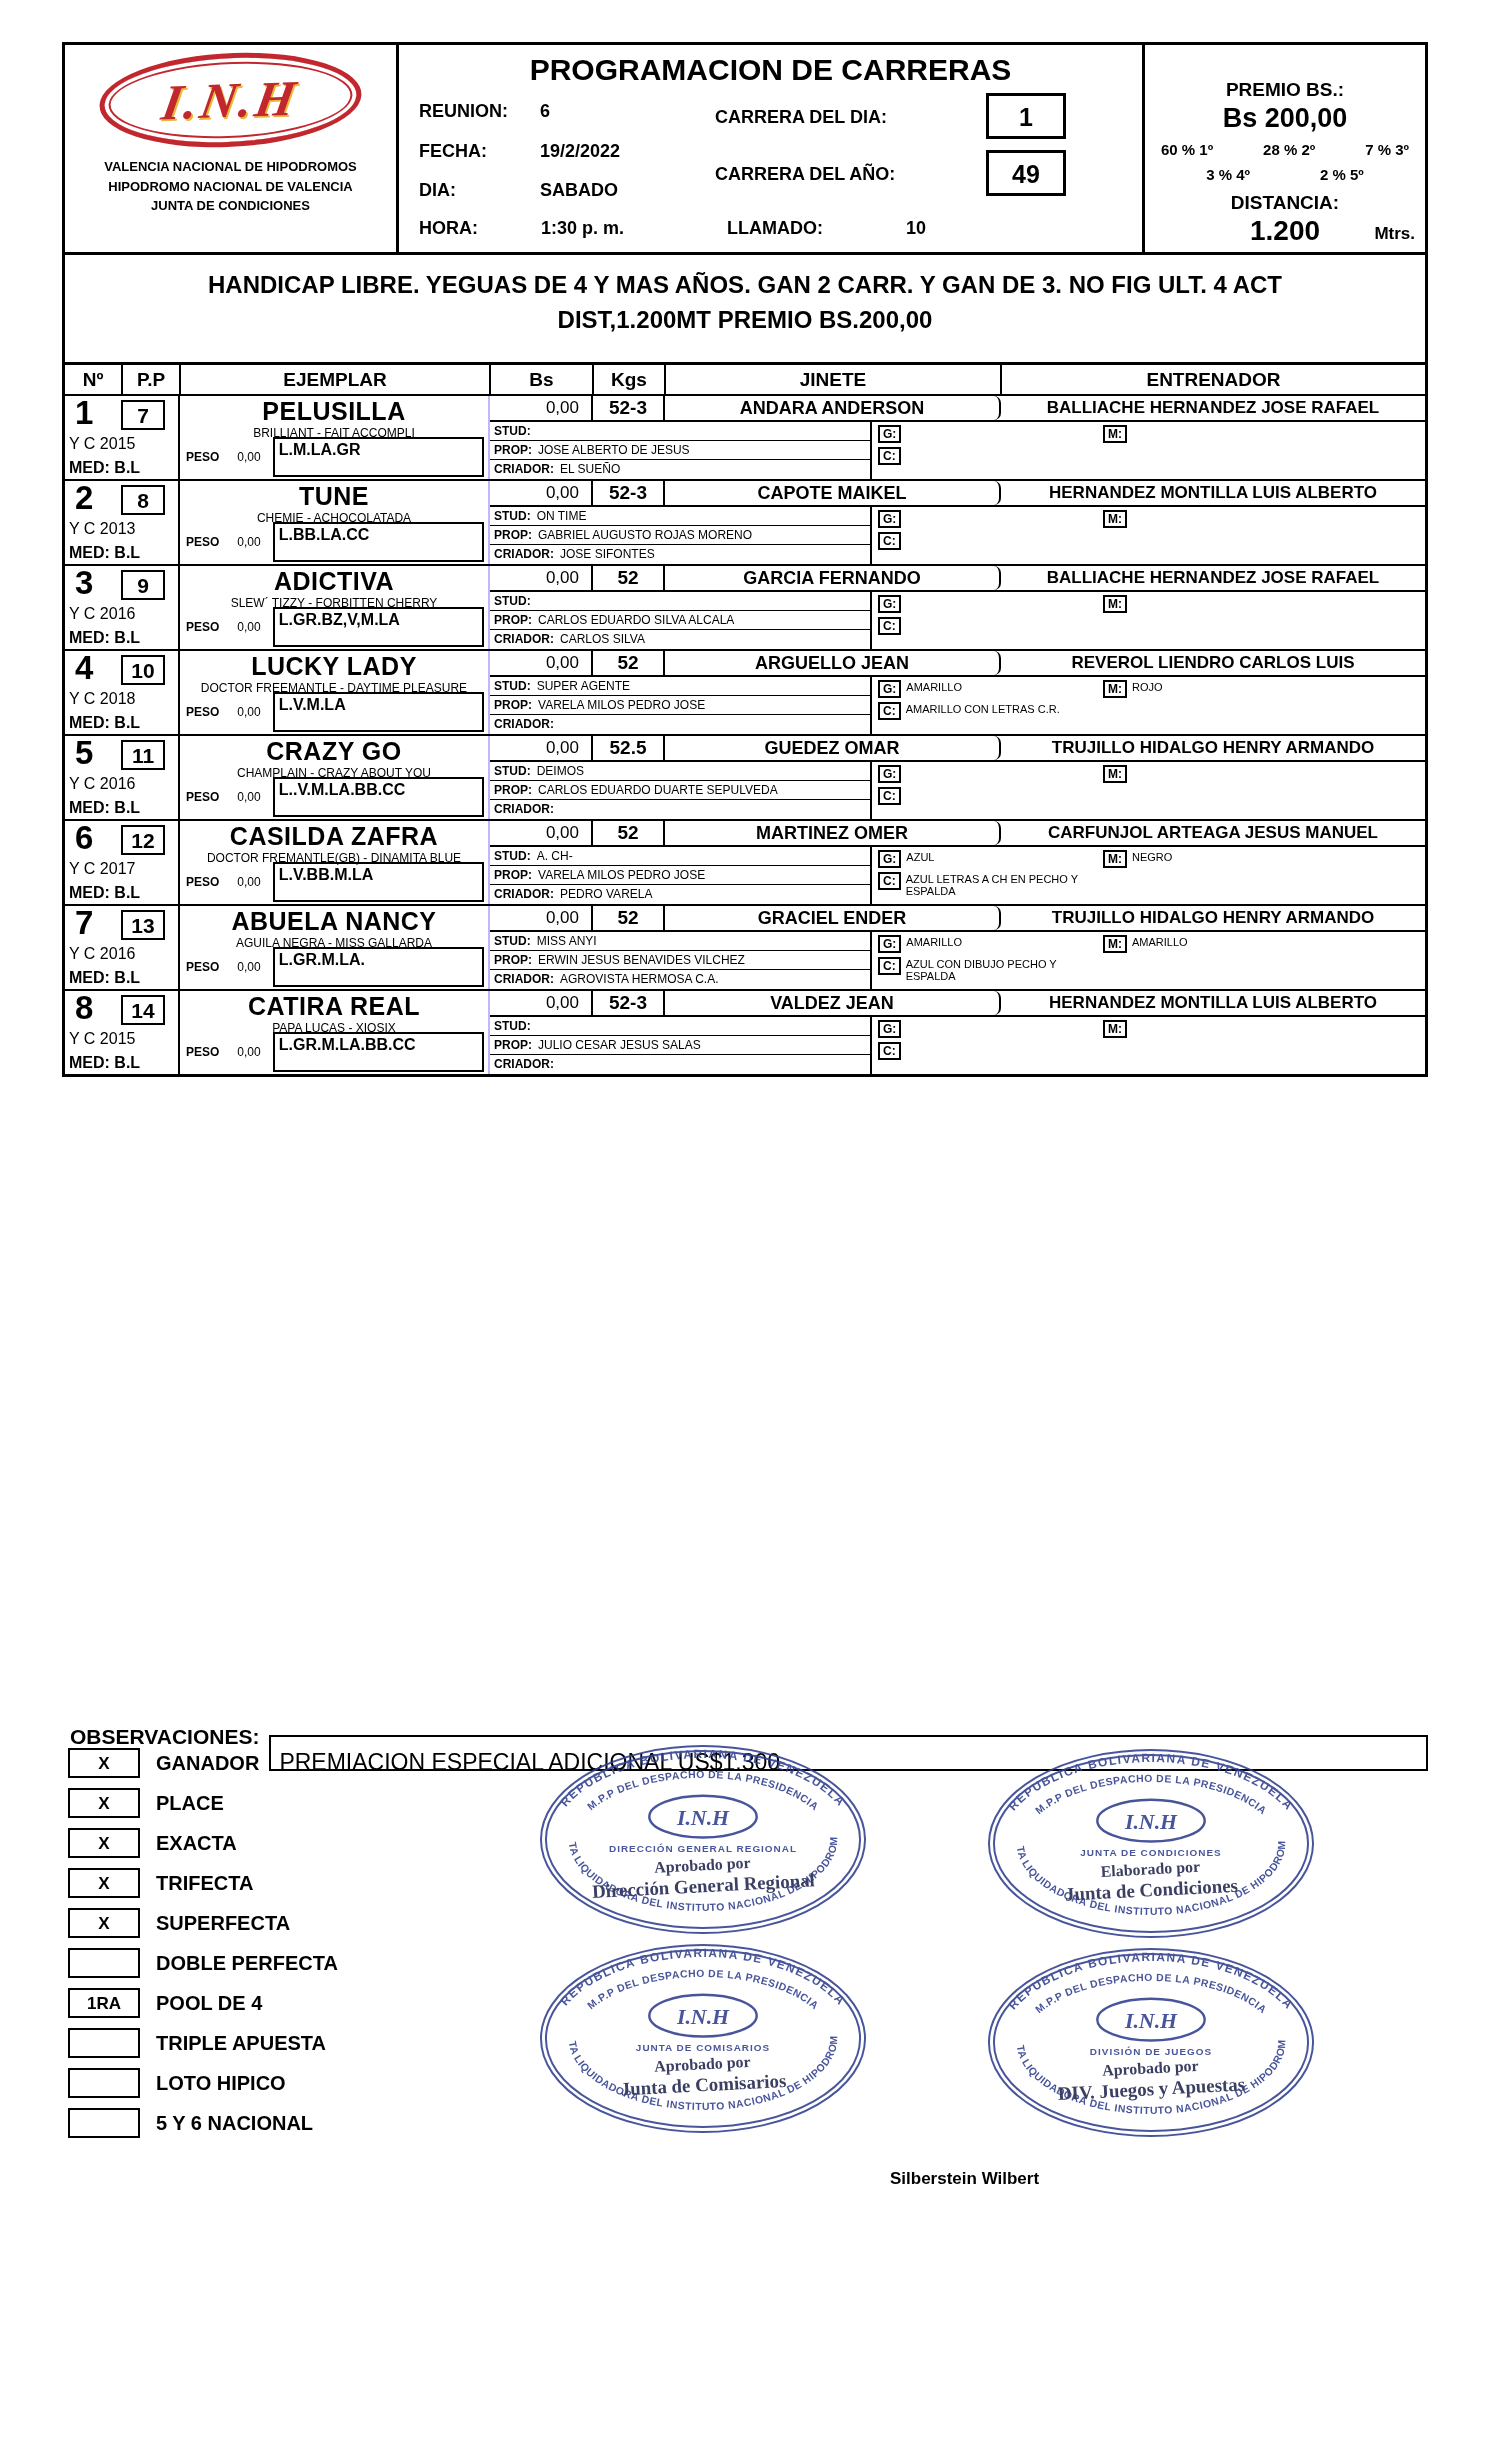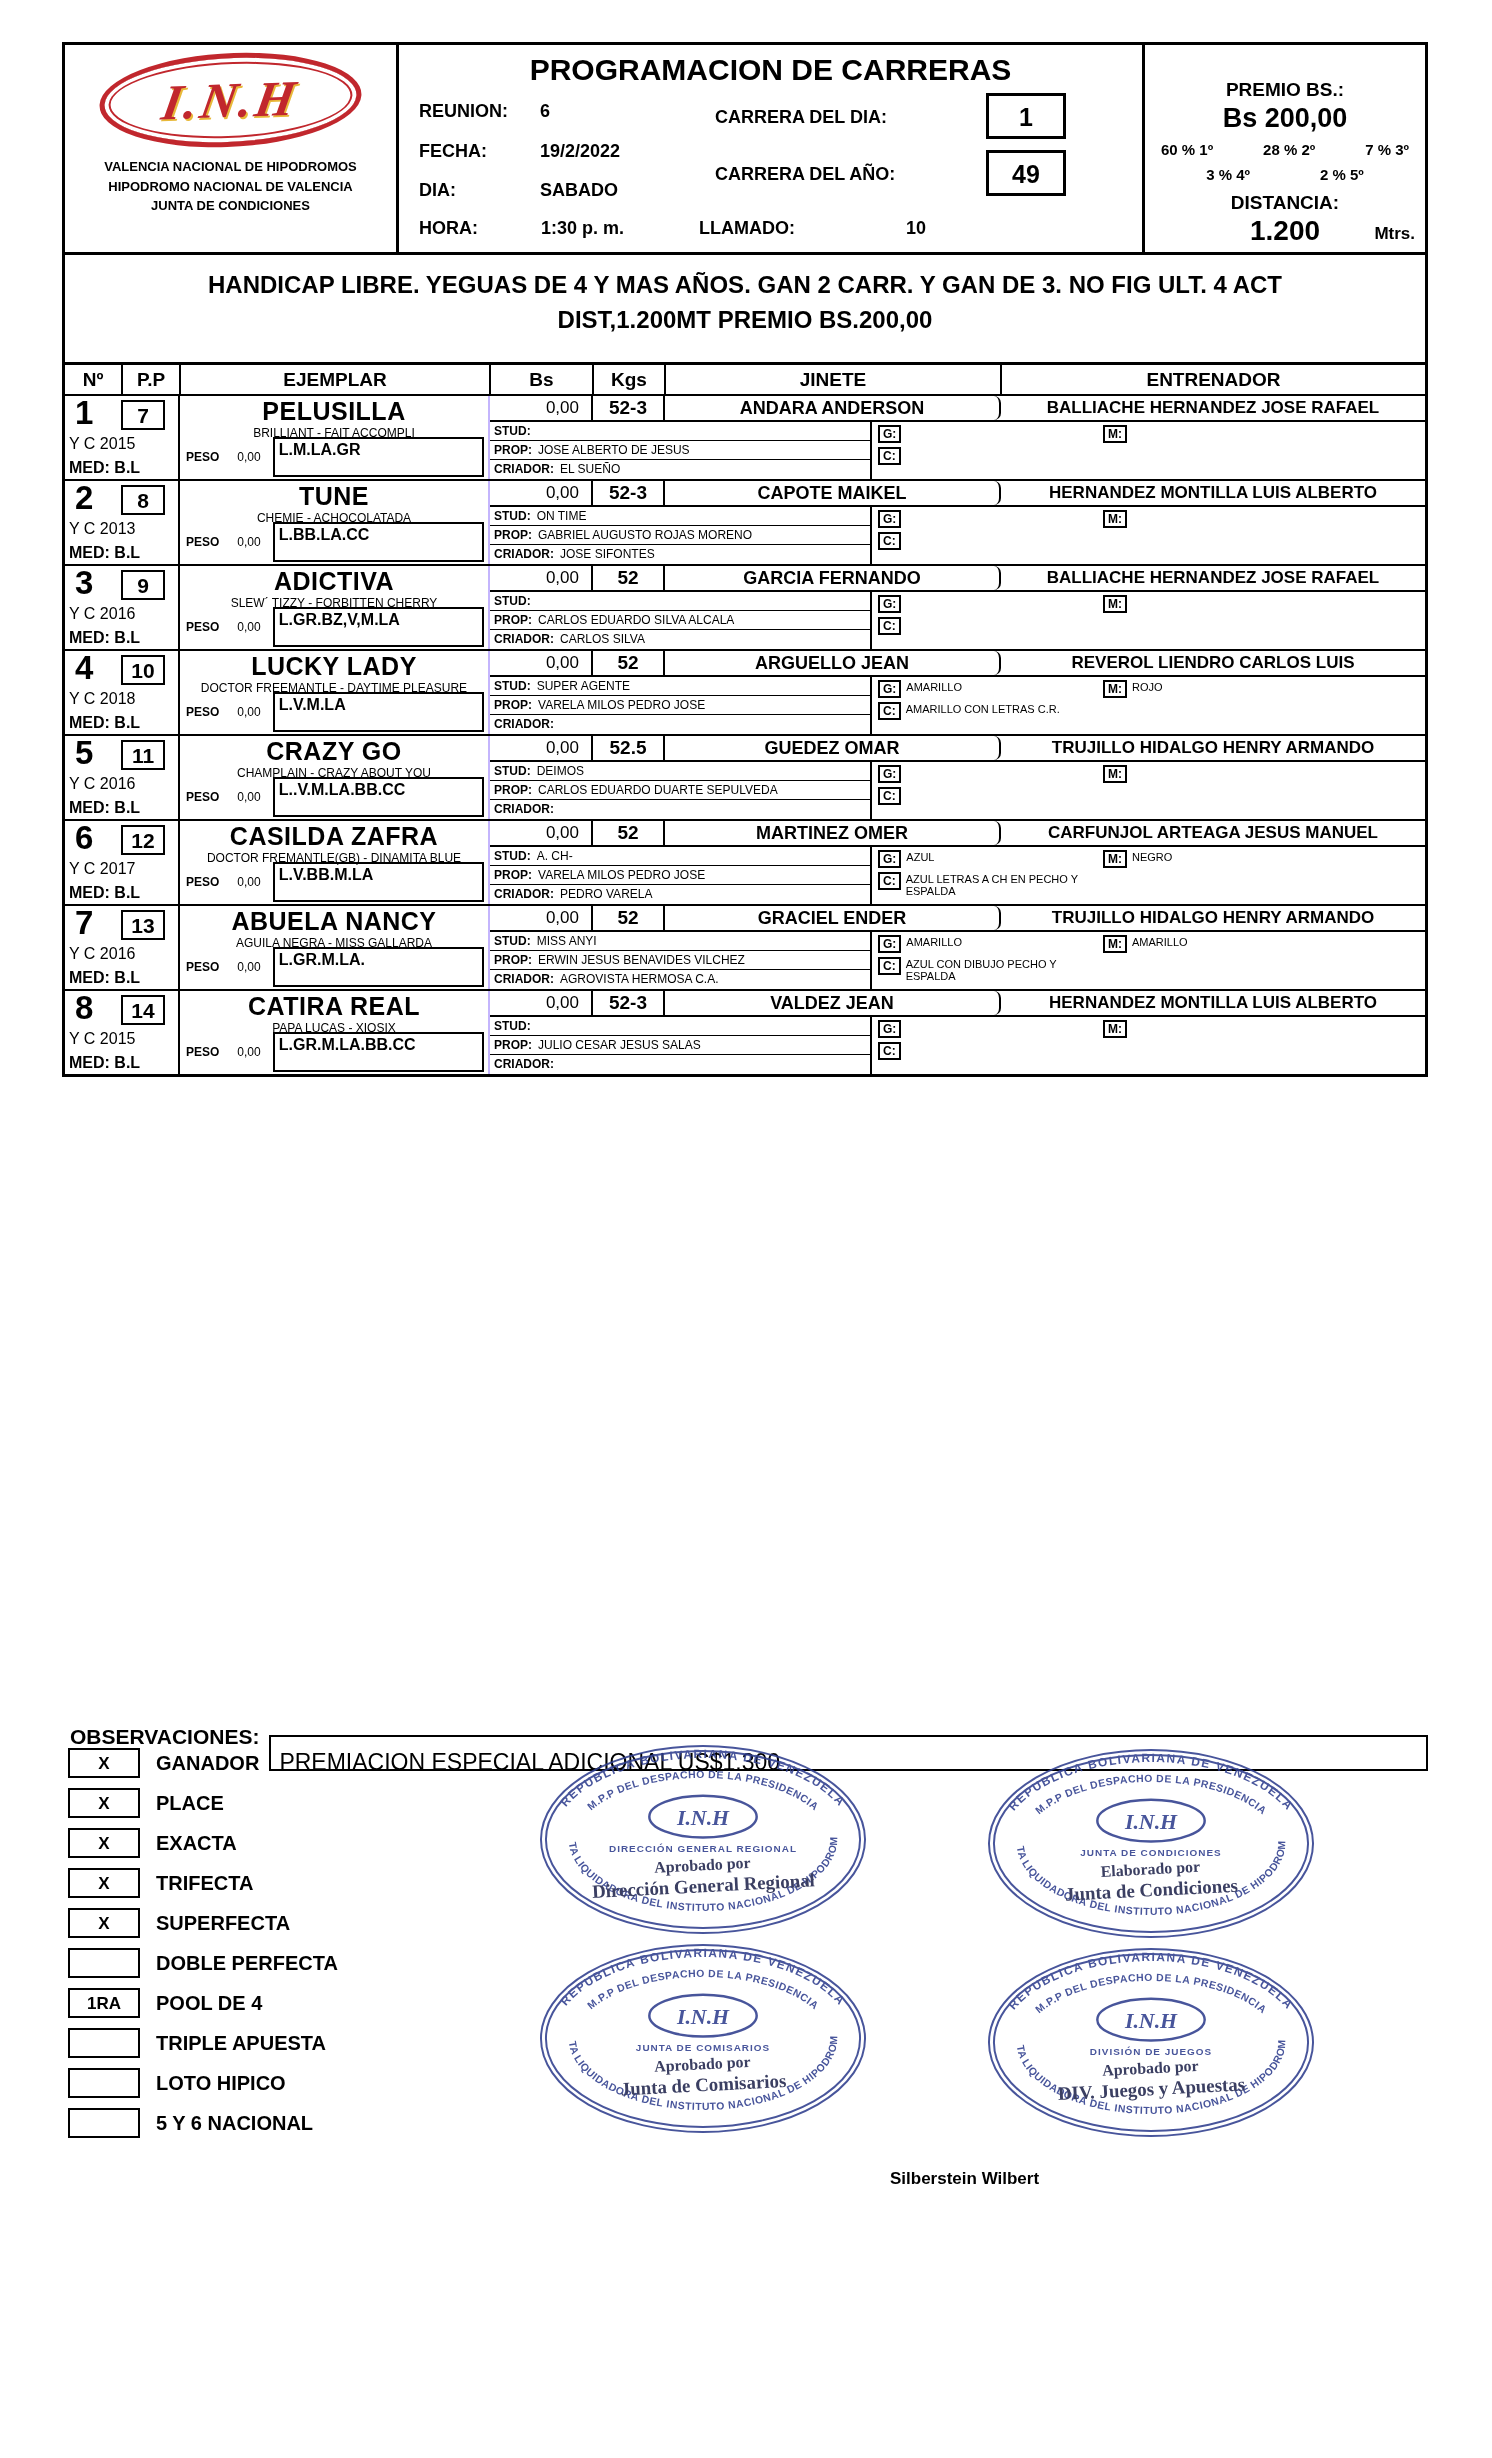--- a/index.html
+++ b/index.html
@@ -126,21 +126,21 @@
       <span class="ilabel" style="left:20px; top:96px;">FECHA:</span>
       <span class="ival" style="left:141px; top:96px;">19/2/2022</span>
       <span class="ilabel" style="left:20px; top:135px;">DIA:</span>
       <span class="ival" style="left:141px; top:135px;">SABADO</span>
       <span class="ilabel" style="left:20px; top:173px;">HORA:</span>
       <span class="ival" style="left:142px; top:173px;">1:30 p. m.</span>
       <span class="ilabel" style="left:316px; top:62px;text-align:right;">CARRERA DEL DIA:</span>
       <div class="numbox" style="left:587px; top:48px;">1</div>
       <span class="ilabel" style="left:316px; top:119px;">CARRERA DEL AÑO:</span>
       <div class="numbox" style="left:587px; top:105px;">49</div>
-      <span class="ilabel" style="left:300px; top:173px;">LLAMADO:</span>
+      <span class="ilabel" style="left:328px; top:173px;">LLAMADO:</span>
       <span class="ival" style="left:507px; top:173px;">10</span>
     </div>
 
     <div class="prize-cell">
       <div class="premio-label">PREMIO BS.:</div>
       <div class="premio-val">Bs 200,00</div>
       <div class="pcts">
         <span>60 % 1º</span>
         <span>28 % 2º</span>
         <span>7 % 3º</span>

